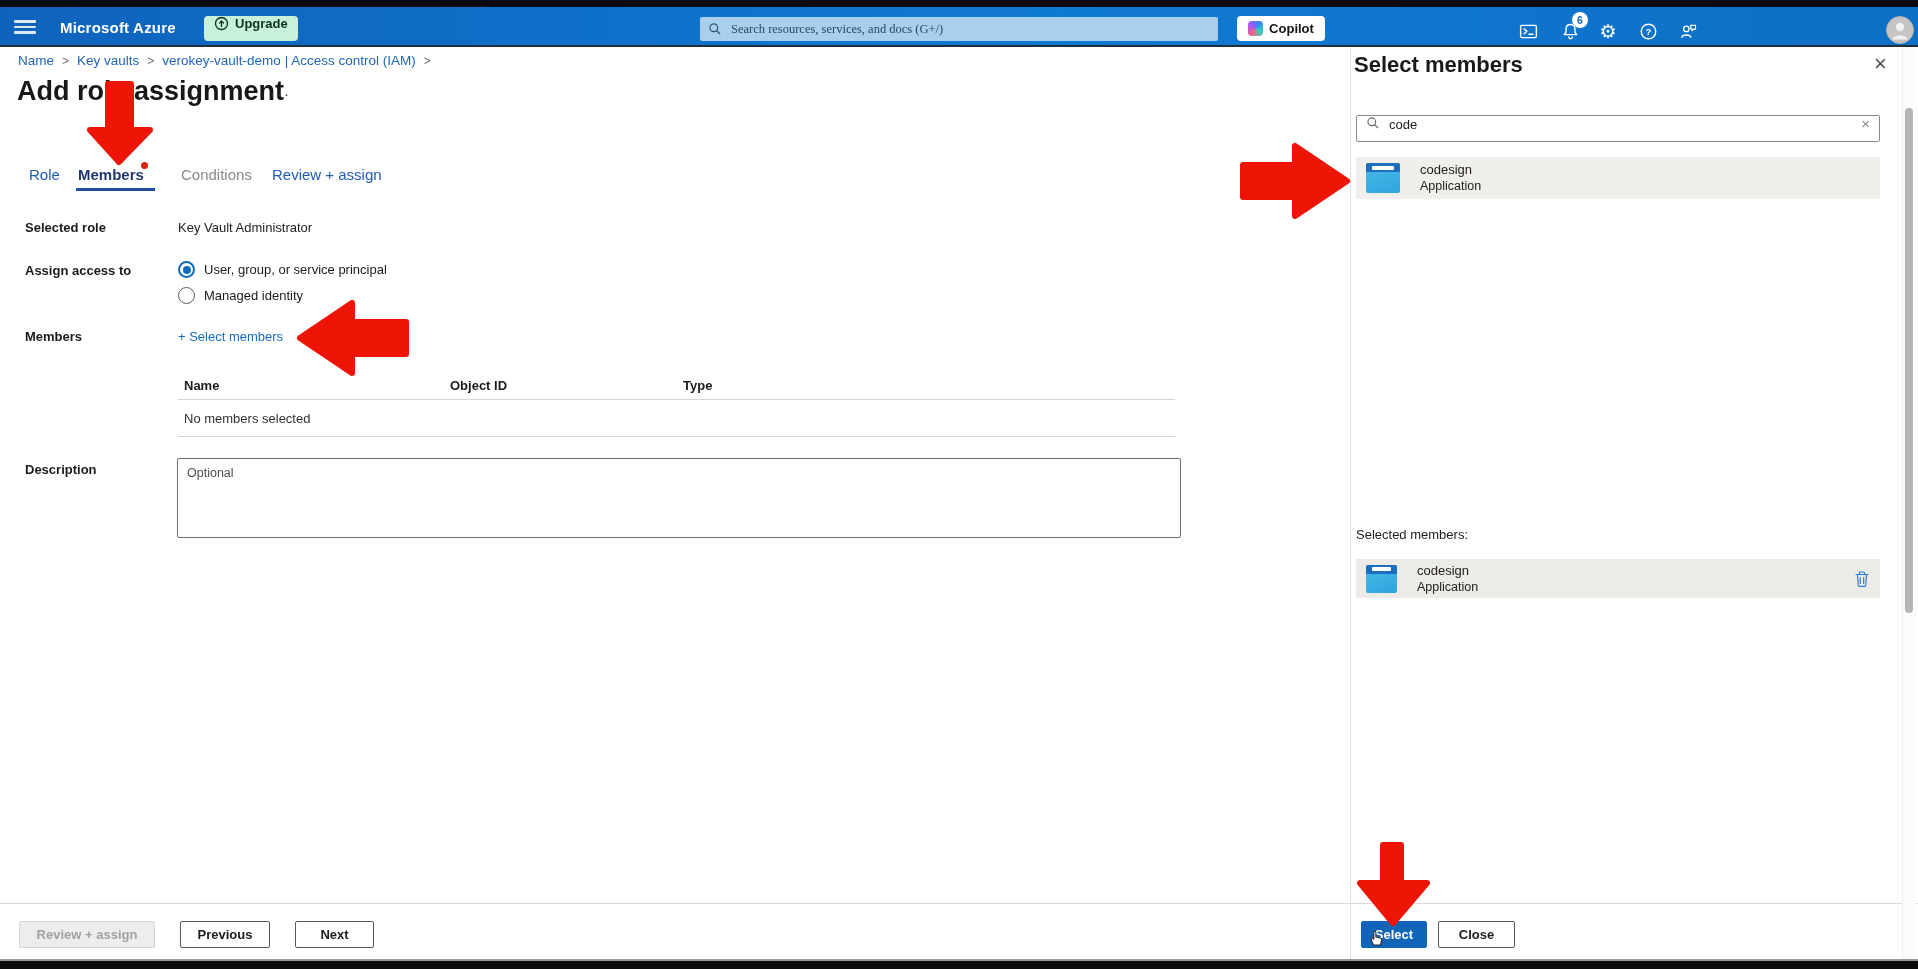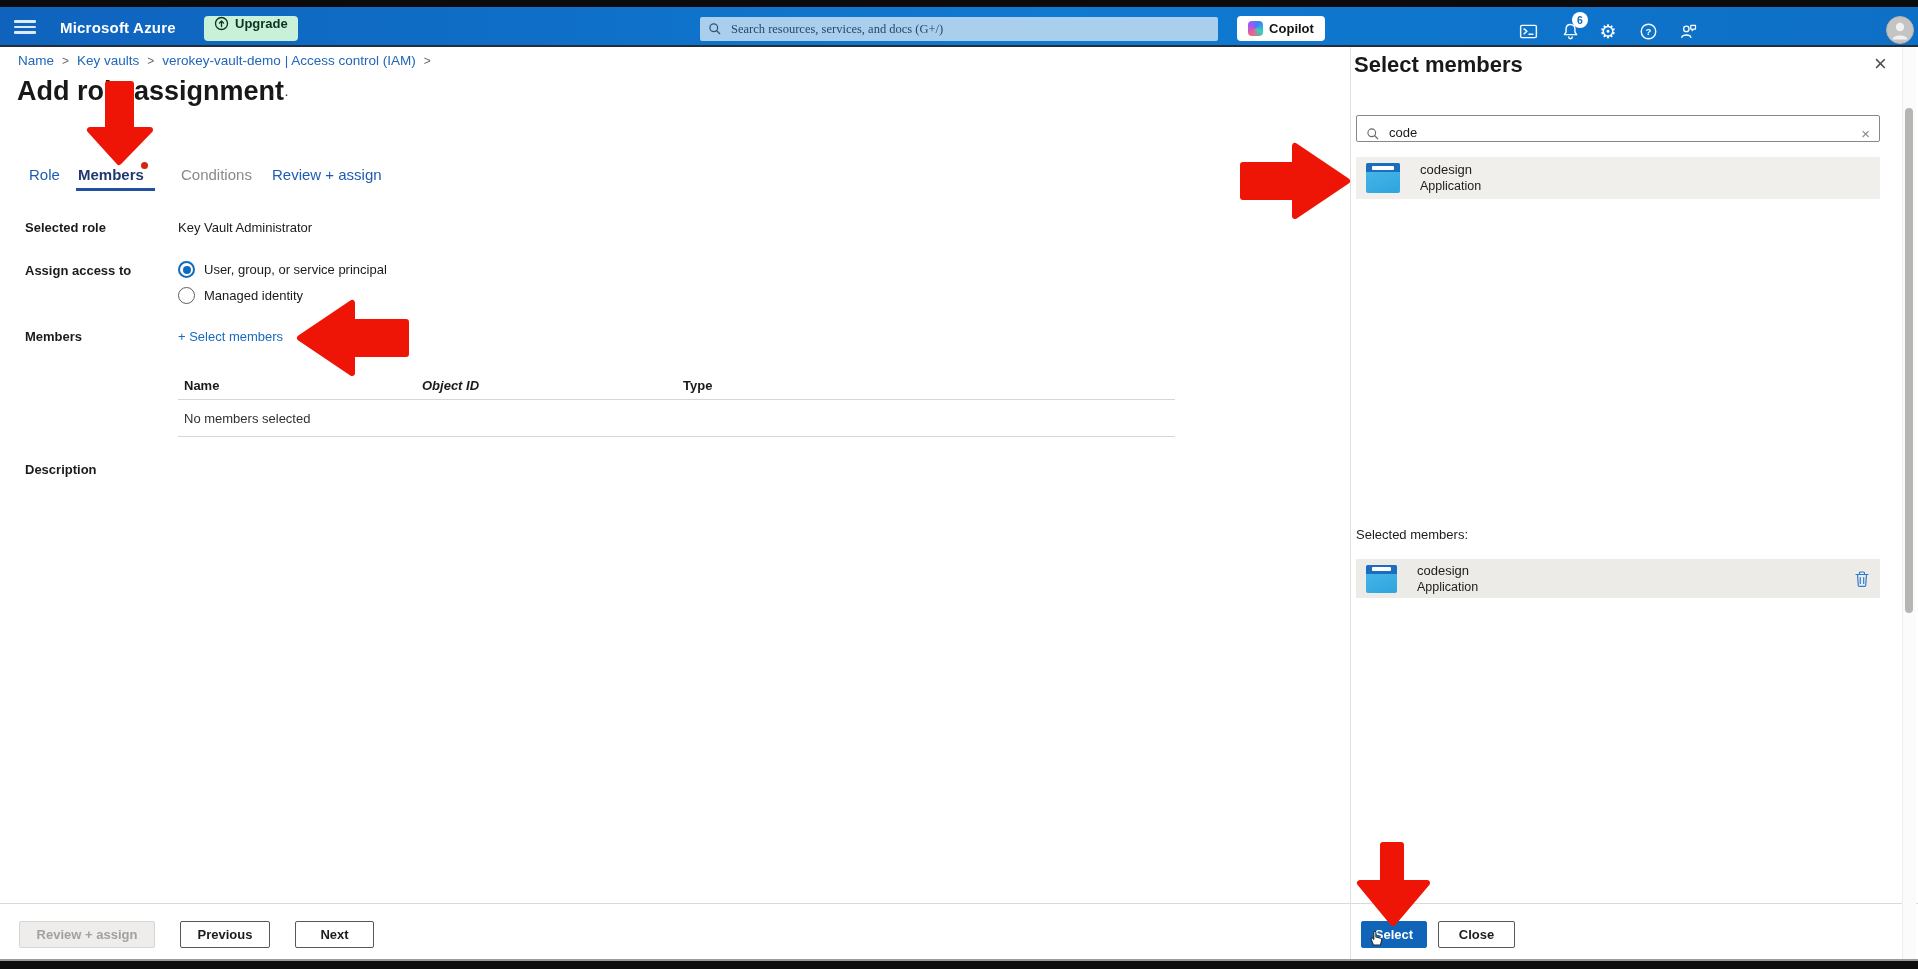--- a/index.html
+++ b/index.html
@@ -50,21 +50,21 @@
   .radio-row{display:flex;align-items:center;gap:9px;cursor:pointer;}
   #radio-row-1{left:178px;top:261px;}
   #radio-row-2{left:178px;top:287px;}
   .radio{width:17px;height:17px;border-radius:50%;box-sizing:border-box;display:flex;align-items:center;justify-content:center;background:#fff;}
   .radio.sel{border:2px solid #0f6cbd;}
   .radio.sel::after{content:"";width:8px;height:8px;border-radius:50%;background:#0f6cbd;}
   .radio.unsel{border:1.5px solid #5f5e5d;}
   #lbl-members{left:25px;top:329px;}
   #select-members-link{left:178px;top:329px;font-size:13px;color:#176bbf;cursor:pointer;}
   .th{top:378px;font-size:13px;font-weight:700;color:#1b1b1b;}
-  #th-name{left:184px;} #th-object{left:422px;font-style:italic;} #th-type{left:683px;}
+  #th-name{left:184px;} #th-object{left:450px;} #th-type{left:683px;}
   .tdiv{left:178px;width:997px;height:1px;background:#d8d6d4;}
   #tbl-div1{top:399px;} #tbl-div2{top:436px;}
   #tbl-empty{left:184px;top:411px;font-size:13px;color:#33312f;}
   #lbl-desc{left:25px;top:462px;}
   #desc-area{left:177px;top:458px;width:1004px;height:80px;}
   #desc-area textarea{width:100%;height:100%;box-sizing:border-box;border:1px solid #6f6e6d;border-radius:2px;resize:none;padding:7px 9px;font-size:12.5px;color:#1b1b1b;font-family:"Liberation Sans",sans-serif;outline:none;}
   #desc-area textarea::placeholder{color:#4f4e4d;opacity:1;}
 
   
   #footer-div{left:0;top:903px;width:1918px;height:1px;background:#dcdad8;}
@@ -73,21 +73,21 @@
   .btn.disabled{background:#efedeb;border:1px solid #d8d5d3;color:#a3a1a0;cursor:default;}
   .btn.primary{background:#1065b8;border:1px solid #1065b8;color:#fff;}
   #btn-review{left:19px;top:921px;width:136px;height:27px;}
   #btn-previous{left:180px;top:921px;width:90px;height:27px;}
   #btn-next{left:295px;top:921px;width:79px;height:27px;}
 
   
   #panel-border{left:1350px;top:47px;width:1px;height:912px;background:#e2e0de;}
   #panel-title{left:1354px;top:52px;font-size:22px;font-weight:700;color:#191919;}
   #panel-close{left:1874px;top:53px;font-size:22px;color:#4f4f4f;cursor:pointer;line-height:22px;}
-  #panel-search{left:1356px;top:115px;width:524px;height:27px;border:1px solid #8a8886;border-radius:2px;display:flex;align-items:flex-end;padding:0 9px;gap:7px;box-sizing:border-box;background:#fff;}
+  #panel-search{left:1356px;top:115px;width:524px;height:27px;border:1px solid #8a8886;border-radius:2px;display:flex;align-items:flex-start;padding:0 9px;gap:7px;box-sizing:border-box;background:#fff;}
   #panel-search input{flex:1;border:none;outline:none;font-size:13px;color:#1b1b1b;font-family:"Liberation Sans",sans-serif;background:transparent;}
   #panel-search .clear{color:#8a8886;font-size:15px;cursor:pointer;line-height:15px;}
   .member-item{display:flex;align-items:center;padding:0 10px;gap:20px;cursor:pointer;box-sizing:border-box;}
   #result-item{left:1356px;top:157px;width:524px;height:42px;background:#f1efec;}
   #selected-item{left:1356px;top:559px;width:524px;height:39px;background:#edebe8;}
   .member-texts{display:flex;flex-direction:column;justify-content:center;line-height:16px;}
   .member-name{font-size:13px;color:#23211f;}
   .member-type{font-size:12.5px;color:#23211f;}
   .appicon{position:relative;border-radius:2px;overflow:hidden;background:linear-gradient(160deg,#4cb9e9,#2ea4de);flex:0 0 auto;}
   .appicon .band{position:absolute;left:0;top:0;right:0;height:9px;background:#1b6dbd;}
@@ -212,20 +212,23 @@
   <div class="abs" id="select-members-link">+ Select members</div>
 
   <div class="abs th" id="th-name">Name</div>
   <div class="abs th" id="th-object">Object ID</div>
   <div class="abs th" id="th-type">Type</div>
   <div class="abs tdiv" id="tbl-div1"></div>
   <div class="abs" id="tbl-empty">No members selected</div>
   <div class="abs tdiv" id="tbl-div2"></div>
 
   <div class="abs flabel" id="lbl-desc">Description</div>
+  <div class="abs" id="desc-area">
+    <textarea placeholder="Optional" style=""></textarea>
+  </div>
 
   <div class="abs" id="footer-div"></div>
   <div class="abs btn disabled" id="btn-review">Review + assign</div>
   <div class="abs btn secondary" id="btn-previous">Previous</div>
   <div class="abs btn secondary" id="btn-next">Next</div>
 
   <div class="abs" id="panel-border"></div>
   <div class="abs" id="panel-title">Select members</div>
   <div class="abs" id="panel-close">×</div>
 

